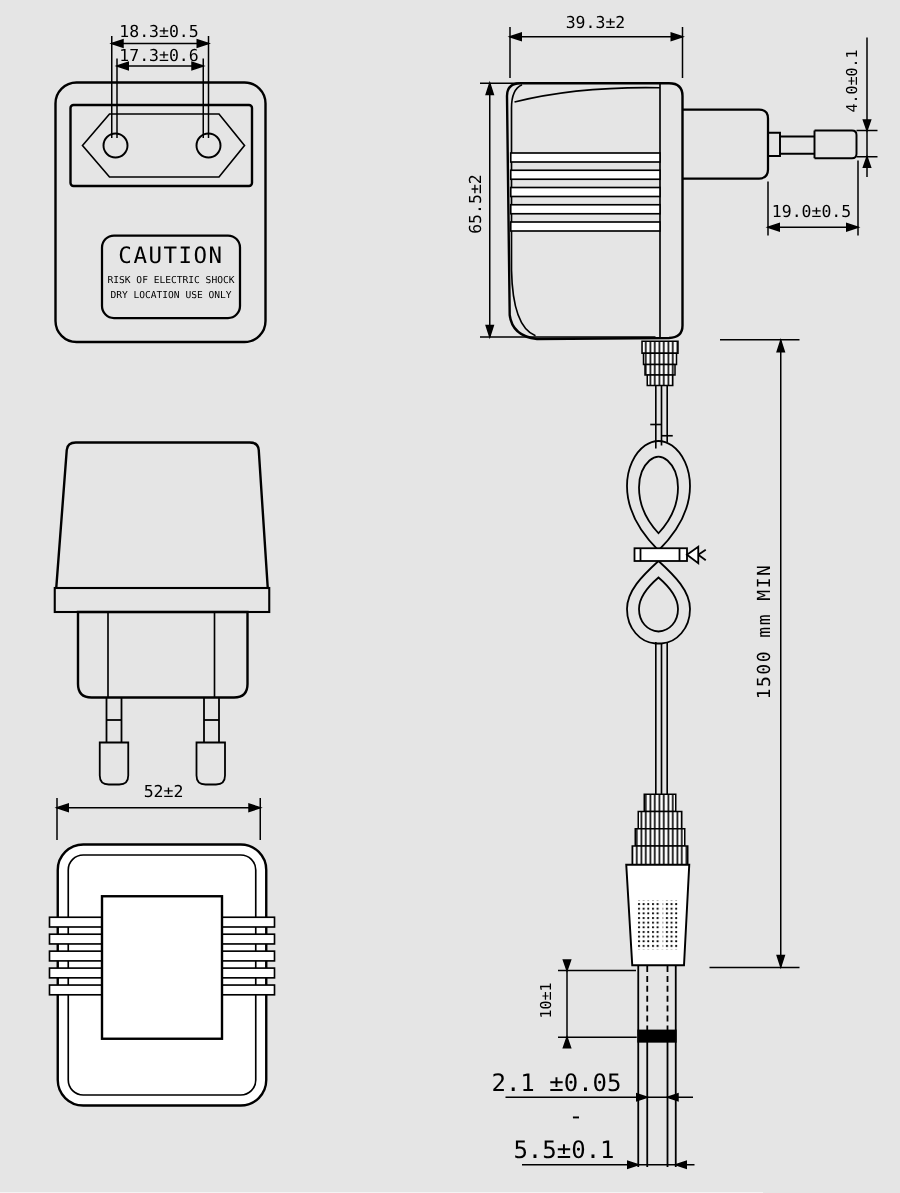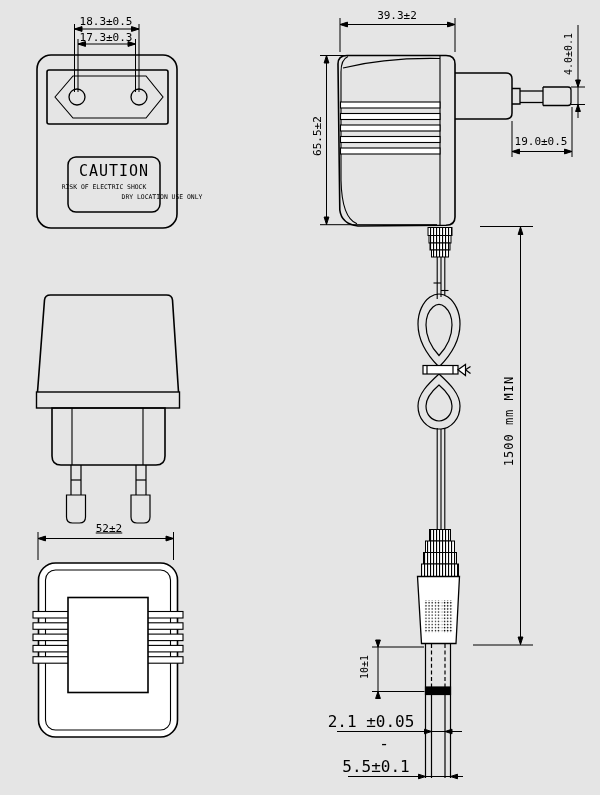--- a/index.html
+++ b/index.html
@@ -228,27 +228,27 @@
   <g stroke="#000" stroke-width="1">
     <line x1="348" y1="776.5" x2="418.5" y2="776.5"></line>
     <polygon points="425.5,776.5 418.5,774.2 418.5,778.8" fill="#000"></polygon>
     <line x1="425.5" y1="776.5" x2="450.5" y2="776.5"></line>
     <polygon points="450.5,776.5 457.5,774.2 457.5,778.8" fill="#000"></polygon>
     <line x1="457.5" y1="776.5" x2="463" y2="776.5"></line>
   </g>
 </svg>
 
 <div class="lbl s11" style="left:106px;top:21px;">18.3±0.5</div>
-<div class="lbl s11" style="left:106px;top:37px;">17.3±0.3</div>
+<div class="lbl s11" style="left:106px;top:37px;">17.3±0.6</div>
 
 <div class="lbl caution-title" style="left:114px;top:171px;">CAUTION</div>
-<div class="lbl caution-small" style="left:104px;top:186.5px;text-align:center;">RISK OF ELECTRIC SHOCK</div>
-<div class="lbl caution-small" style="left:114px;top:196.5px;margin-left:48px;">DRY LOCATION USE ONLY</div>
-
-<div class="lbl s11" style="left:109px;top:528px;text-decoration:underline;">52±2</div>
+<div class="lbl caution-small" style="left:114px;top:186.5px;text-align:center;">RISK OF ELECTRIC SHOCK</div>
+<div class="lbl caution-small" style="left:114px;top:196.5px;">DRY LOCATION USE ONLY</div>
+
+<div class="lbl s11" style="left:109px;top:528px;">52±2</div>
 
 <div class="lbl s11" style="left:397px;top:15px;">39.3±2</div>
 <div class="lbl s11 rot" style="left:317px;top:136px;">65.5±2</div>
 <div class="lbl s10 rot" style="left:569px;top:54px;">4.0±0.1</div>
 <div class="lbl s11" style="left:541px;top:141px;">19.0±0.5</div>
 
 <div class="lbl dim1500 rot" style="left:509px;top:421px;">1500 mm MIN</div>
 
 <div class="lbl s10 rot" style="left:365px;top:667px;">10±1</div>
 <div class="lbl s12" style="left:371px;top:722px;">2.1 ±0.05</div>

